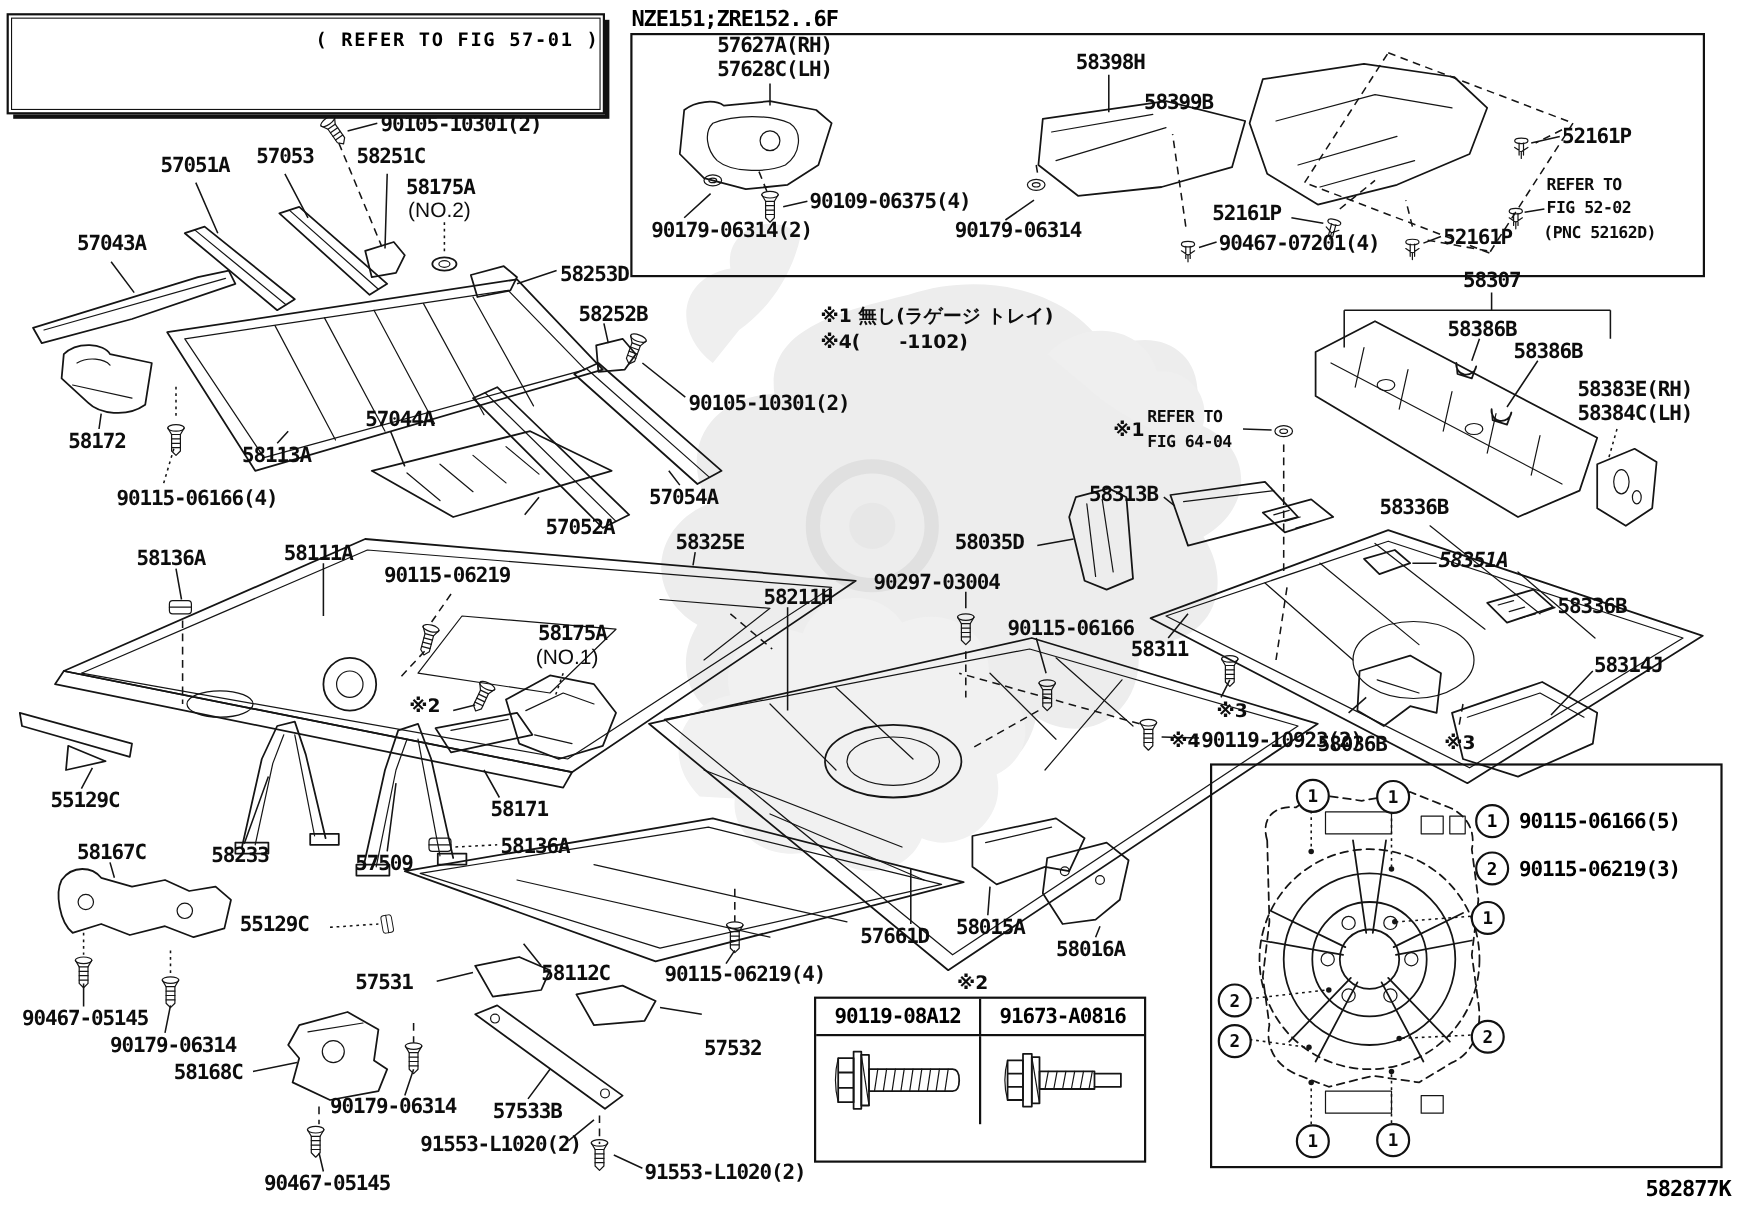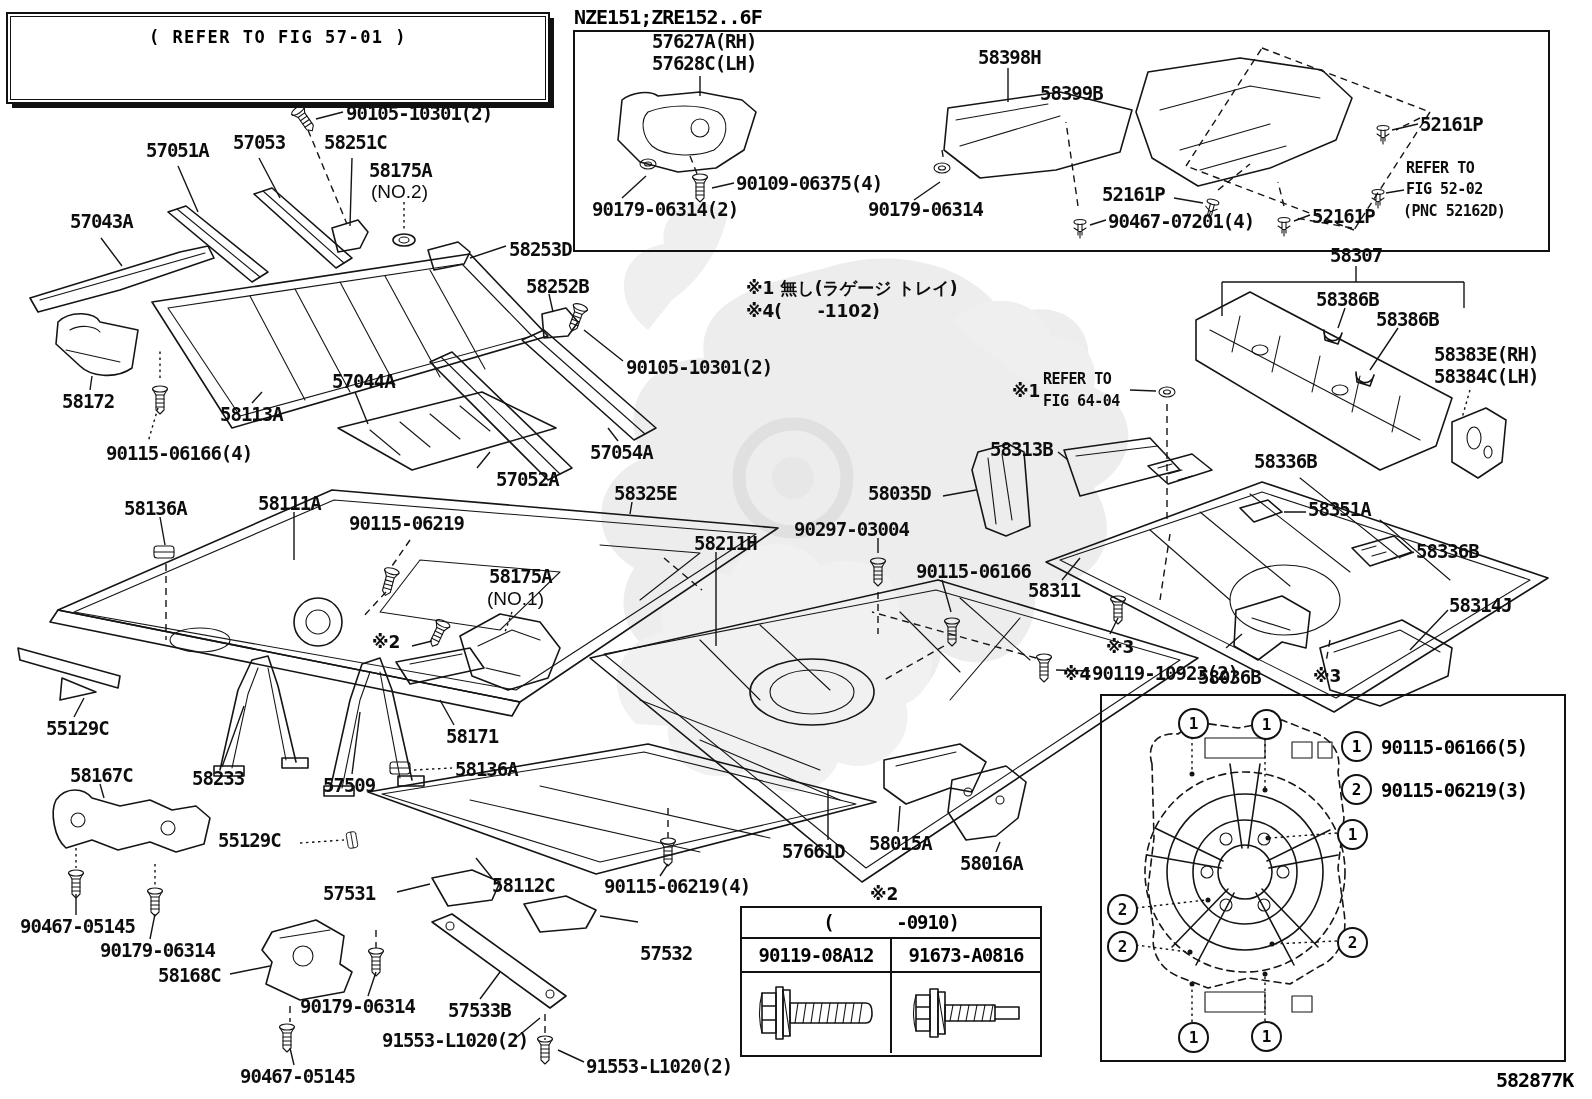--- a/index.html
+++ b/index.html
@@ -14,21 +14,21 @@
   .lbl{position:absolute;z-index:3;color:#0d0d0d;white-space:pre;line-height:1;
        font:bold 19px/1 "DejaVu Sans Mono",monospace;letter-spacing:-1px;}
   .lbl.sub{font:19px/1 "Liberation Sans",sans-serif;letter-spacing:0;font-weight:500;}
   .lbl.ref{font:bold 15px/1.45 "DejaVu Sans Mono",monospace;letter-spacing:-0.5px;}
   .lbl.note{font:bold 17px/1.2 "DejaVu Sans",sans-serif;letter-spacing:0;}
   .notebox{position:absolute;left:6px;top:12px;width:540px;height:88px;border:2px solid #111;
            box-shadow:5px 5px 0 -1px #111;background:#fff;z-index:4;}
   .notebox-inner{position:absolute;inset:2px;border:1px solid #111;text-align:center;padding-top:7px;}
   .nb-jp{font:bold 17px "DejaVu Sans",sans-serif;}
   .nb-en{font:17px "Liberation Sans",sans-serif;margin-top:4px;letter-spacing:0.5px;}
-  .nb-ref{font:bold 17px "DejaVu Sans Mono",monospace;margin-top:3px;letter-spacing:1.5px;}
+  .nb-ref{font:bold 17px "DejaVu Sans Mono",monospace;margin-top:3px;letter-spacing:1.5px;text-align:right;}
   .variant-title{position:absolute;left:574px;top:5px;z-index:3;
                  font:bold 20px "DejaVu Sans Mono",monospace;letter-spacing:-1px;}
   .framebox{position:absolute;border:2.5px solid #111;background:transparent;z-index:2;pointer-events:none;}
   #variantBox{left:573px;top:30px;width:973px;height:218px;}
   #fastenerBox{left:1100px;top:694px;width:462px;height:364px;}
   .subtable{position:absolute;left:740px;top:906px;width:298px;height:147px;border:2.5px solid #111;
             background:#fff;z-index:2;}
   .st-head{height:29px;border-bottom:2px solid #111;text-align:center;white-space:pre;
            font:bold 19px/29px "DejaVu Sans Mono",monospace;letter-spacing:-1px;}
   .st-cols{display:flex;height:32px;border-bottom:2px solid #111;}
@@ -304,21 +304,20 @@
   <div class="legend-row" style="left:1341px;top:731px;">
     <span class="legend-num">1</span>
     <span class="legend-part">90115-06166(5)</span>
   </div>
   <div class="legend-row" style="left:1341px;top:774px;">
     <span class="legend-num">2</span>
     <span class="legend-part">90115-06219(3)</span>
   </div>
 
   <div class="subtable">
-    <div class="st-head">(      -0910)</div>
     <div class="st-cols">
       <div class="st-col">90119-08A12</div>
       <div class="st-col">91673-A0816</div>
     </div>
     <div class="st-body">
       <div class="st-cell">
         <svg width="132" height="70" viewBox="0 0 132 66">
             <use href="#bolt-a" x="4" y="1"></use>
           </svg>
       </div>
@@ -368,21 +367,21 @@
     <div class="lbl part" style="left: 1316px; top: 290px;">58386B</div>
     <div class="lbl part" style="left: 1376px; top: 310px;">58386B</div>
     <div class="lbl part" style="left: 1434px; top: 345px;">58383E(RH)</div>
     <div class="lbl part" style="left: 1434px; top: 367px; text-align: center;">58384C(LH)</div>
     <div class="lbl note" style="left: 1012px; top: 381px;">※1</div>
     <div class="lbl ref" style="left: 1043px; top: 369px;">REFER TO</div>
     <div class="lbl ref" style="left: 1043px; top: 391px;">FIG 64-04</div>
     <div class="lbl part" style="left: 990px; top: 440px;">58313B</div>
     <div class="lbl part" style="left: 1254px; top: 452px;">58336B</div>
     <div class="lbl part" style="left: 868px; top: 484px;">58035D</div>
-    <div class="lbl part" style="left: 1308px; top: 500px;">58351A</div>
+    <div class="lbl part" style="left: 1308px; top: 500px; font-style: italic;">58351A</div>
     <div class="lbl part" style="left: 1416px; top: 542px;">58336B</div>
     <div class="lbl part" style="left: 1449px; top: 596px;">58314J</div>
     <div class="lbl part" style="left: 1028px; top: 581px;">58311</div>
     <div class="lbl part" style="left: 794px; top: 520px;">90297-03004</div>
     <div class="lbl part" style="left: 916px; top: 562px;">90115-06166</div>
     <div class="lbl note" style="left: 1106px; top: 637px;">※3</div>
     <div class="lbl part" style="left: 1198px; top: 639px; margin-top: 29px;">58036B</div>
     <div class="lbl note" style="left: 1063px; top: 664px;">※4</div>
     <div class="lbl part" style="left: 1092px; top: 664px;">90119-10923(2)</div>
     <div class="lbl note" style="left: 1313px; top: 666px;">※3</div>

